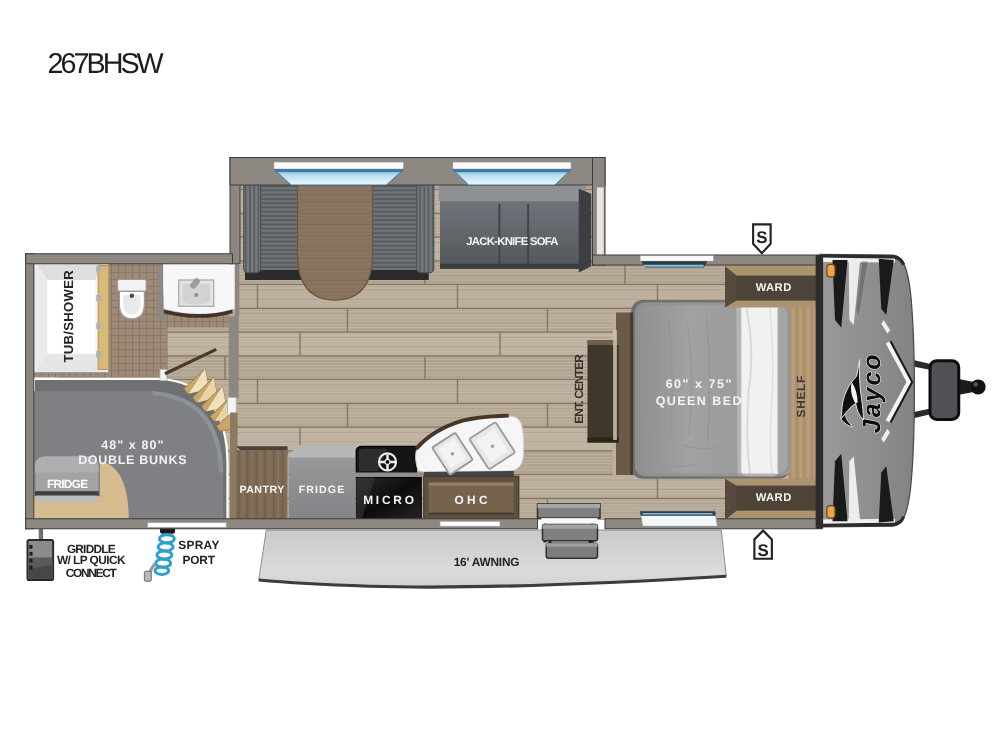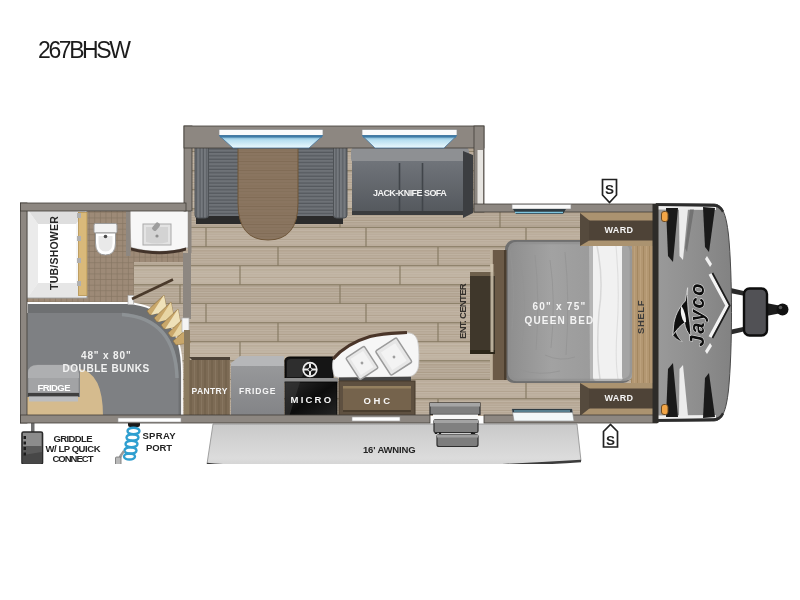--- a/index.html
+++ b/index.html
@@ -1,16 +1,16 @@
 <!DOCTYPE html>
 <html><head>
 <meta charset="utf-8">
 <style>
 html,body{margin:0;padding:0;background:#ffffff;}
-#page{width:800px;height:464px;position:relative;overflow:hidden;background:#ffffff;}
+#page{width:800px;height:600px;position:relative;overflow:hidden;background:#ffffff;}
 text{font-family:"Liberation Sans",sans-serif;}
 </style>
 </head>
 <body>
 <div id="page">
 <svg width="800" height="600" viewBox="0 0 800 600" xmlns="http://www.w3.org/2000/svg">
 <defs>
 <pattern id="pw" width="160" height="76" patternUnits="userSpaceOnUse">
 <rect width="160" height="76" fill="#b6a896"></rect>
 <rect y="0" width="160" height="19" fill="#bbad9c"></rect>

